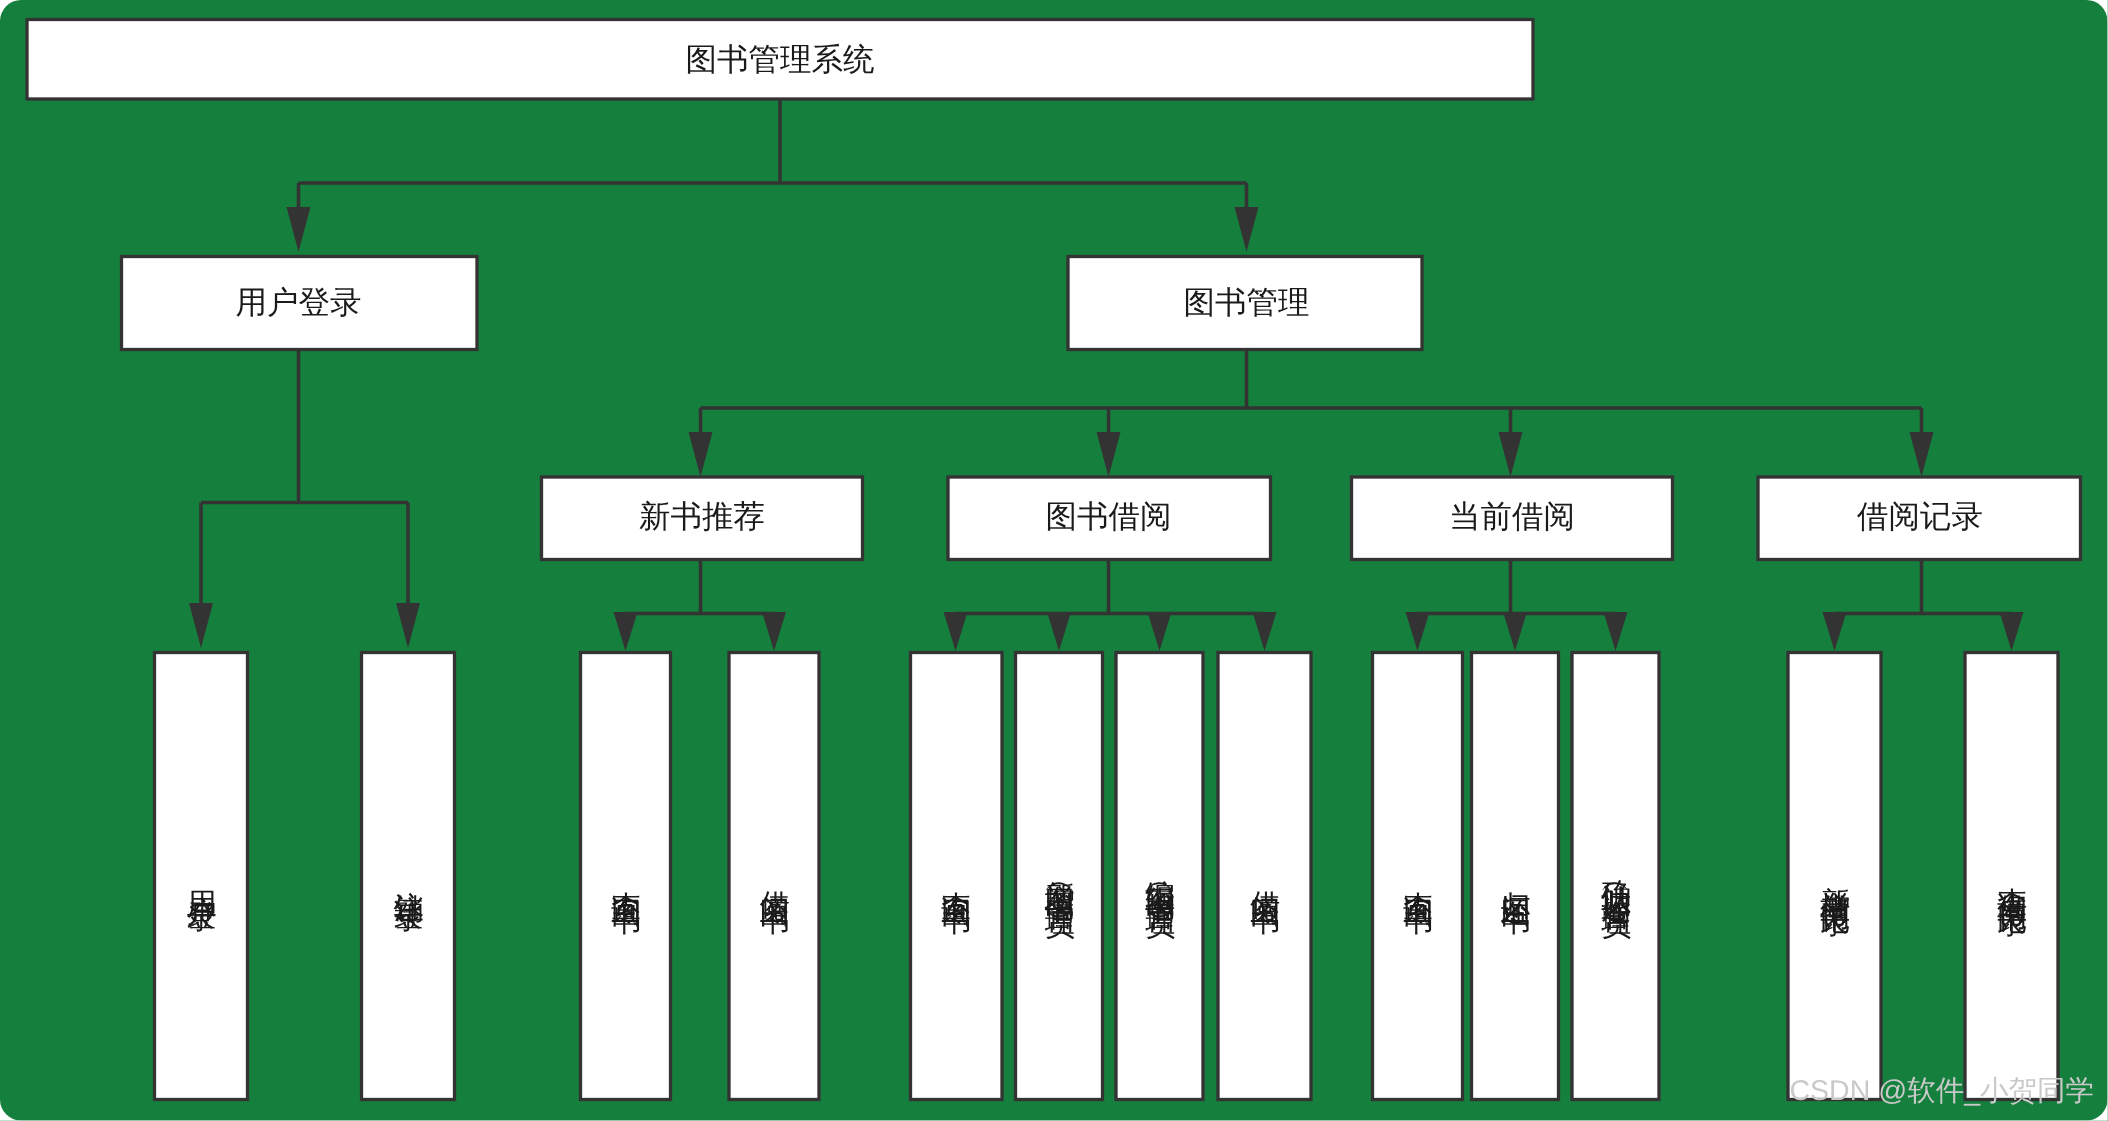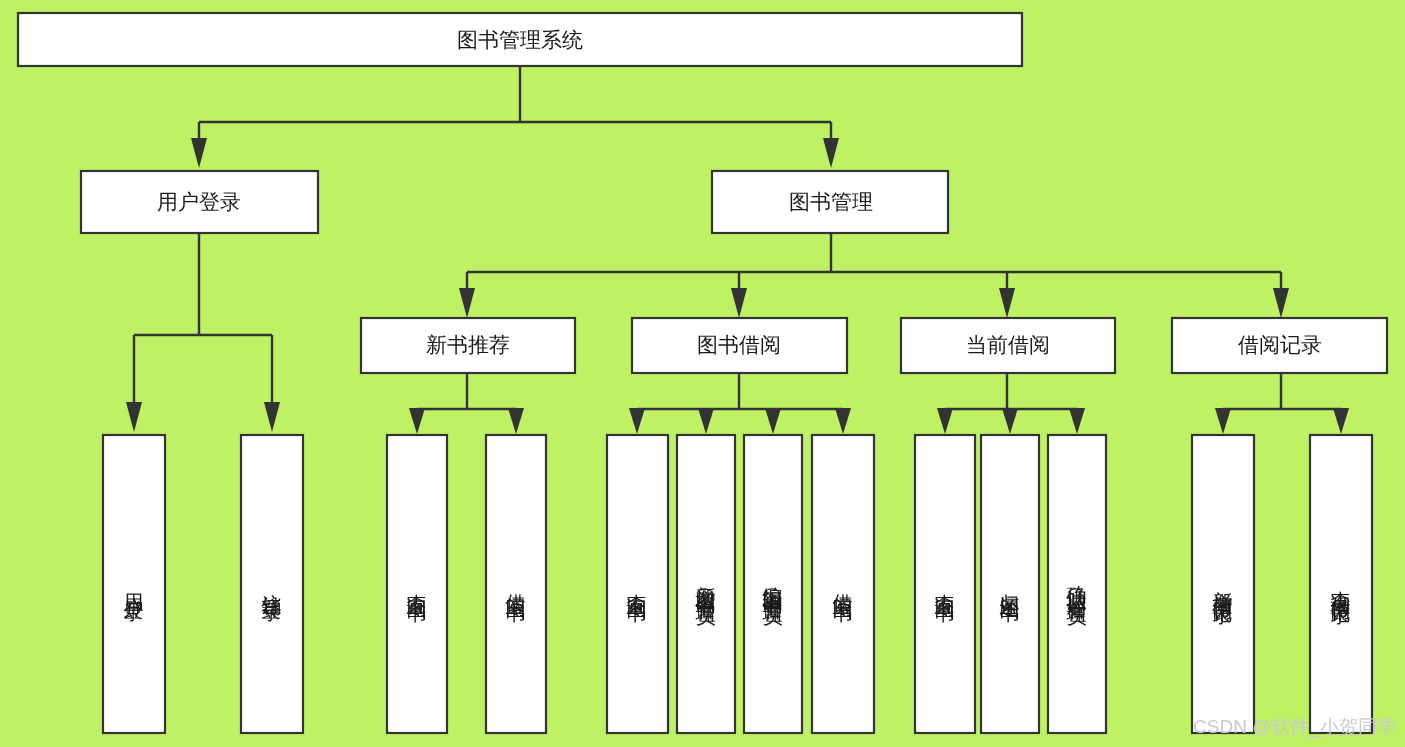--- a/index.html
+++ b/index.html
@@ -7,22 +7,23 @@
     padding: 0;
     background: #ffffff;
   }
   body {
     font-family: "Liberation Sans", "DejaVu Sans", sans-serif;
   }
   #diagram-root {
     position: relative;
     width: 1405px;
     height: 747px;
-    background: #bef264;
+    background: #15803d;
     overflow: hidden;
+    border-radius: 14px;
   }
   svg.diagram-canvas {
     position: absolute;
     left: 0;
     top: 0;
     width: 1405px;
     height: 747px;
   }
   .node-box {
     fill: #ffffff;

